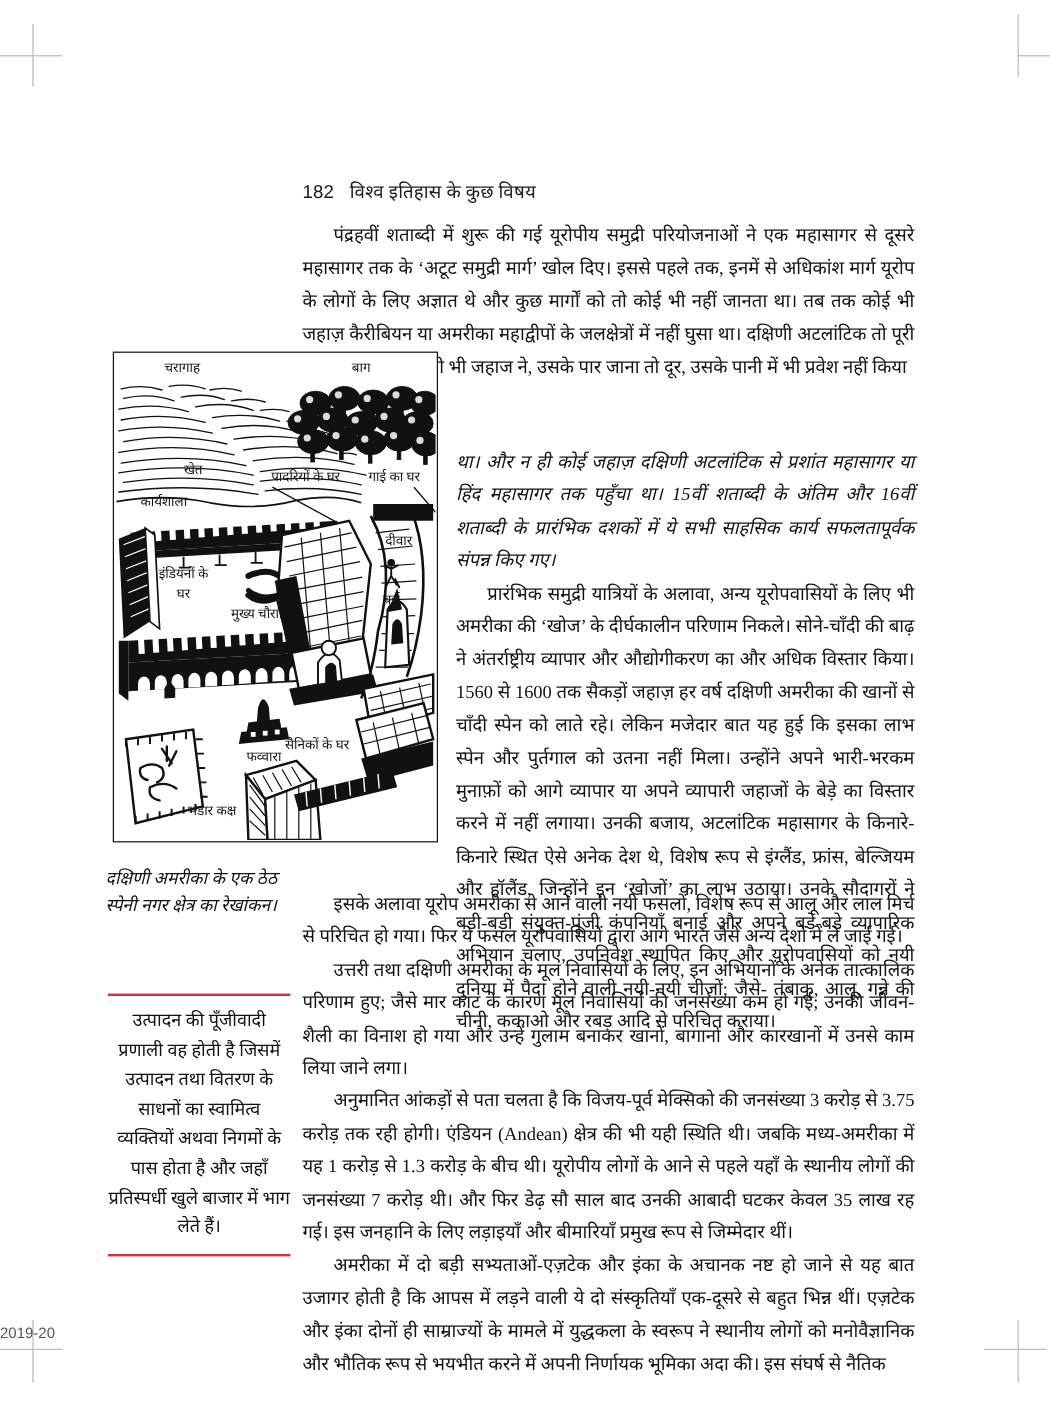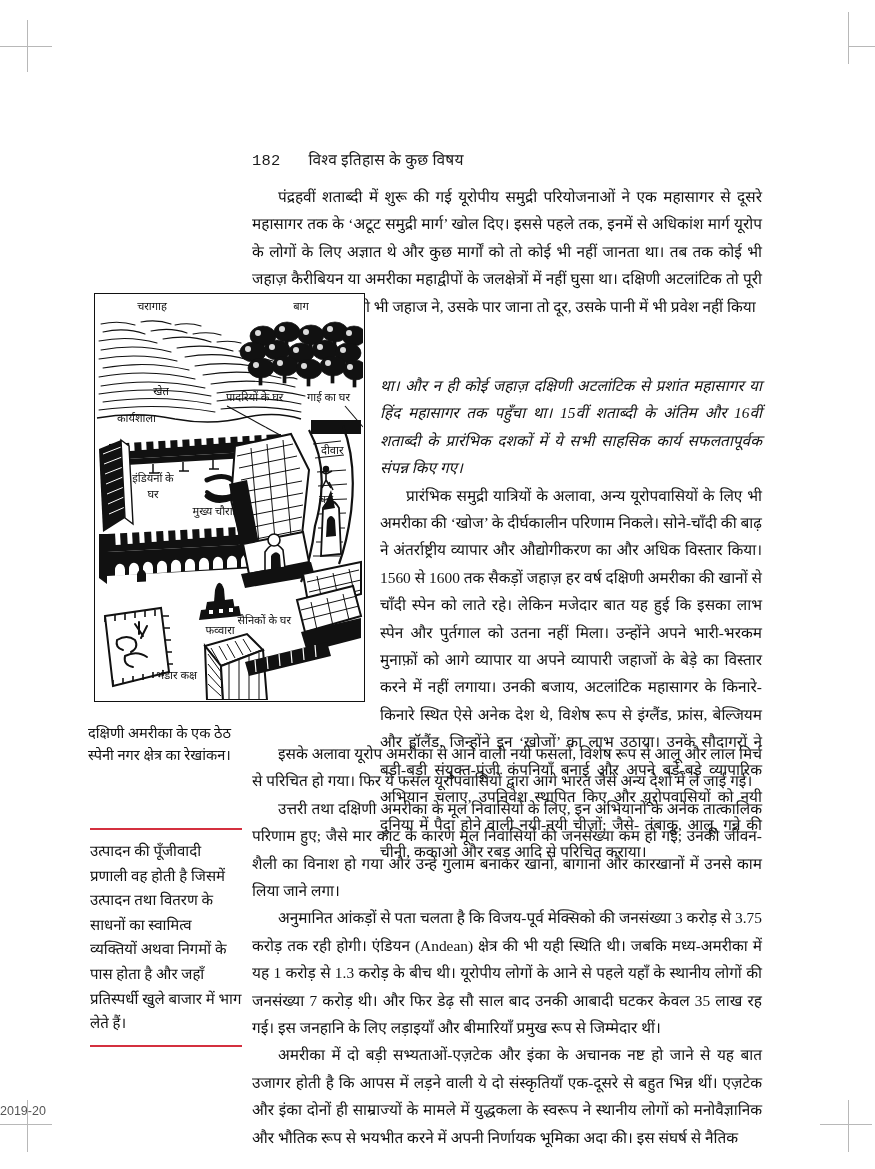--- a/index.html
+++ b/index.html
@@ -32,22 +32,22 @@
   #running-head {
     position: absolute;
     left: 252px;
     top: 148px;
     width: 520px;
     font-size: 15.5px;
     letter-spacing: .2px;
     white-space: nowrap;
   }
   #running-head .folio {
-    font-family: Liberation Mono, monospace;
-    margin-right: 28px;
+    font-family: Liberation Sans, sans-serif;
+    margin-right: 13px;
   }
 
   
   .col-text {
     position: absolute;
     font-size: 15.4px;
     line-height: 27.4px;
     text-align: justify;
     text-justify: inter-word;
     color: #111;
@@ -85,31 +85,33 @@
     overflow: hidden;
     text-align: center;
   }
   #figure-box svg { display: block; }
 
   #figure-caption {
     position: absolute;
     left: 88px;
     top: 722px;
     width: 160px;
+    font-style: italic;
     font-size: 14.6px;
     line-height: 22px;
     color: #111;
   }
 
   
   #sidenote {
     position: absolute;
     left: 90px;
     top: 828px;
     width: 152px;
+    text-align: center;
     font-size: 15px;
     line-height: 24.6px;
     color: #111;
   }
   #sidenote .rule {
     height: 2px;
     background: #d4303f;
     width: 100%;
   }
   #sidenote .rule.top { margin-bottom: 9px; }

